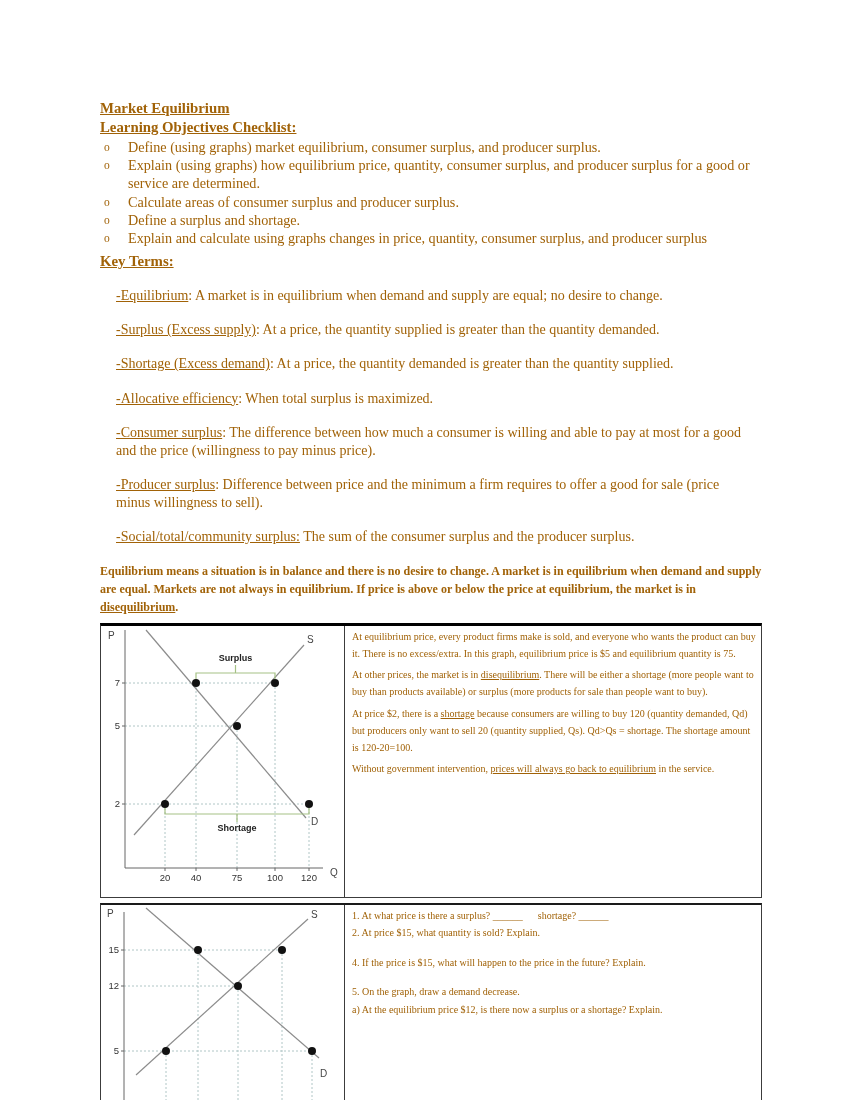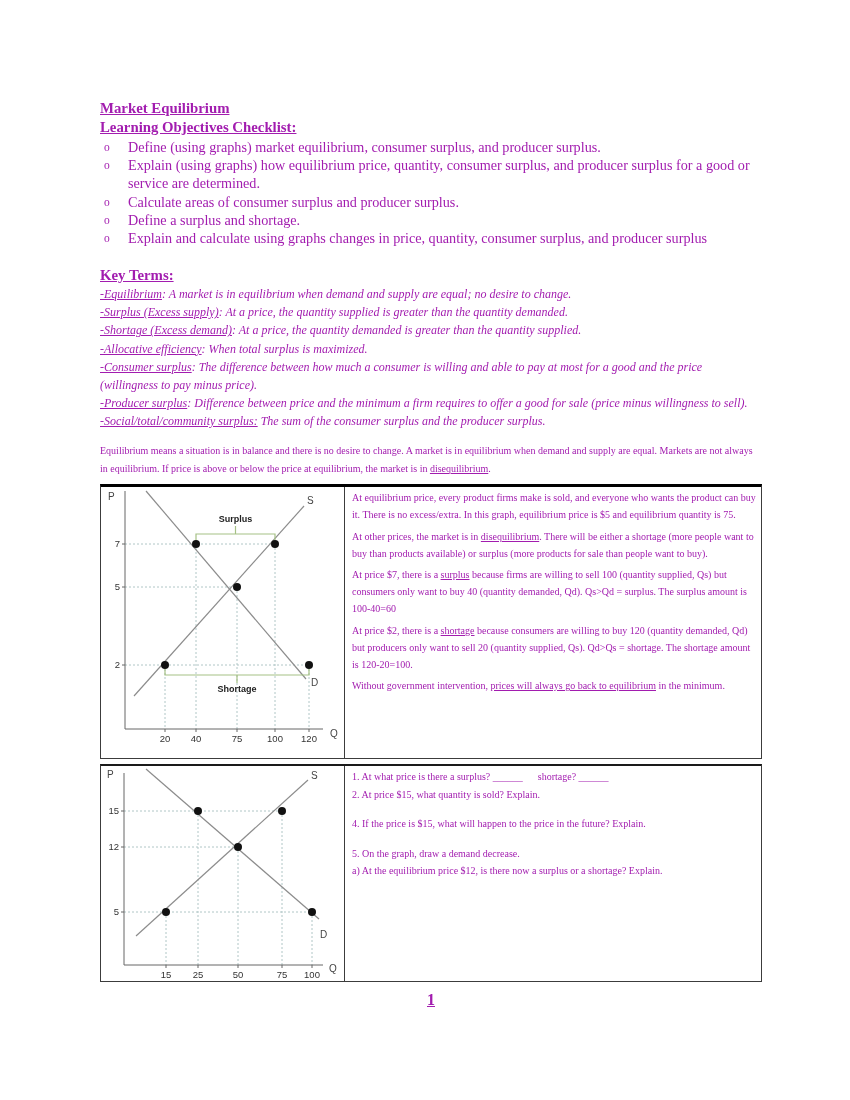--- a/index.html
+++ b/index.html
@@ -1,25 +1,25 @@
 <!DOCTYPE html>
 <html><head>
 <meta charset="utf-8">
 <style>
   html,body{margin:0;padding:0;background:#e8e8e8;}
   .page{position:relative;width:850px;height:1100px;background:#ffffff;margin:0 auto;overflow:hidden;
-        font-family:"Liberation Serif",serif;color:#a21caf;}
+        font-family:"Liberation Serif",serif;color:#a16207;}
   .content{position:absolute;left:100px;top:99px;width:662px;}
   h1,h2{font-size:14.8px;margin:0;font-weight:bold;text-decoration:underline;line-height:19px;}
   .bullets{margin:1px 0 2px 0;}
   .bullet-item{display:flex;font-size:14.2px;line-height:18.2px;}
   .bullet-item .marker{flex:none;width:24px;padding-left:4px;font-size:11.5px;line-height:18.2px;}
-  .kt-heading{margin-top:19px;}
-  .terms p{margin:0;font-size:12px;line-height:18.1px;font-style:italic;}
-  .intro{margin:12px 0 6px 0;font-size:10px;line-height:18.2px;}
+  .kt-heading{margin-top:5px;}
+  .terms p{margin:16px;font-size:14px;line-height:18.1px;}
+  .intro{margin:12px 0 6px 0;font-size:12px;line-height:18.2px;font-weight:bold;}
   .u{text-decoration:underline;}
   .tbl{display:flex;border:1px solid #3c3c3c;border-top:3px solid #000;background:#fff;}
   .tbl2{margin-top:5px;border-top:2px solid #1a1a1a;}
   .graph-cell{flex:none;width:243px;border-right:1px solid #3c3c3c;}
   .graph-cell svg{display:block;}
   .text-cell{flex:1;padding:2px 4px 0 7px;font-size:10px;}
   .text-cell p{margin:0 0 4.5px 0;line-height:17px;}
   .qgroup{margin-bottom:12px;}
   .qgroup p{margin:0;line-height:17.5px;white-space:pre-wrap;}
   .pagenum{text-align:center;margin-top:9px;font-size:16px;font-weight:bold;}
@@ -116,23 +116,22 @@
             <text x="229" y="250" class="curvelabel">Q</text>
             <path d="M 95 53 L 95 47 L 174 47 L 174 53 M 134.5 47 L 134.5 39" stroke="#a6c185" stroke-width="1.2" fill="none"></path>
             <text x="134.5" y="35" text-anchor="middle" class="annot">Surplus</text>
             <path d="M 64 182 L 64 188 L 208 188 L 208 182 M 136 188 L 136 196" stroke="#a6c185" stroke-width="1.2" fill="none"></path>
             <text x="136" y="205" text-anchor="middle" class="annot">Shortage</text>
           </svg>
       </div>
       <div class="text-cell">
         <p><span>At equilibrium price, every product firms make is sold, and everyone who wants the product can buy it. There is no excess/extra. In this graph, equilibrium price is $5 and equilibrium quantity is 75.</span></p>
         <p><span>At other prices, the market is in </span><span class="u">disequilibrium</span><span>. There will be either a shortage (more people want to buy than products available) or surplus (more products for sale than people want to buy).</span></p>
-        <p><span>At price $7, there is a </span><span class="u">surplus</span><span> because firms are willing to sell 100 (quantity supplied, Qs) but consumers only want to buy 40 (quantity demanded, Qd). Qs&gt;Qd = surplus. The surplus amount is 100-40=60</span></p>
         <p><span>At price $2, there is a </span><span class="u">shortage</span><span> because consumers are willing to buy 120 (quantity demanded, Qd) but producers only want to sell 20 (quantity supplied, Qs). Qd&gt;Qs = shortage. The shortage amount is 120-20=100.</span></p>
-        <p><span>Without government intervention, </span><span class="u">prices will always go back to equilibrium</span><span> in the minimum.</span></p>
+        <p><span>Without government intervention, </span><span class="u">prices will always go back to equilibrium</span><span> in the service.</span></p>
       </div>
     </div>
 
     <div class="tbl tbl2">
       <div class="graph-cell">
         <svg id="g1" width="242" height="215" viewBox="0 0 242 215">
             <line x1="23" y1="45" x2="181" y2="45" stroke="#a7c0c0" stroke-width="0.9" stroke-dasharray="2 2"></line>
             <line x1="23" y1="81" x2="137" y2="81" stroke="#a7c0c0" stroke-width="0.9" stroke-dasharray="2 2"></line>
             <line x1="23" y1="146" x2="211" y2="146" stroke="#a7c0c0" stroke-width="0.9" stroke-dasharray="2 2"></line>
             <line x1="97" y1="45" x2="97" y2="199" stroke="#a7c0c0" stroke-width="0.9" stroke-dasharray="2 2"></line>

